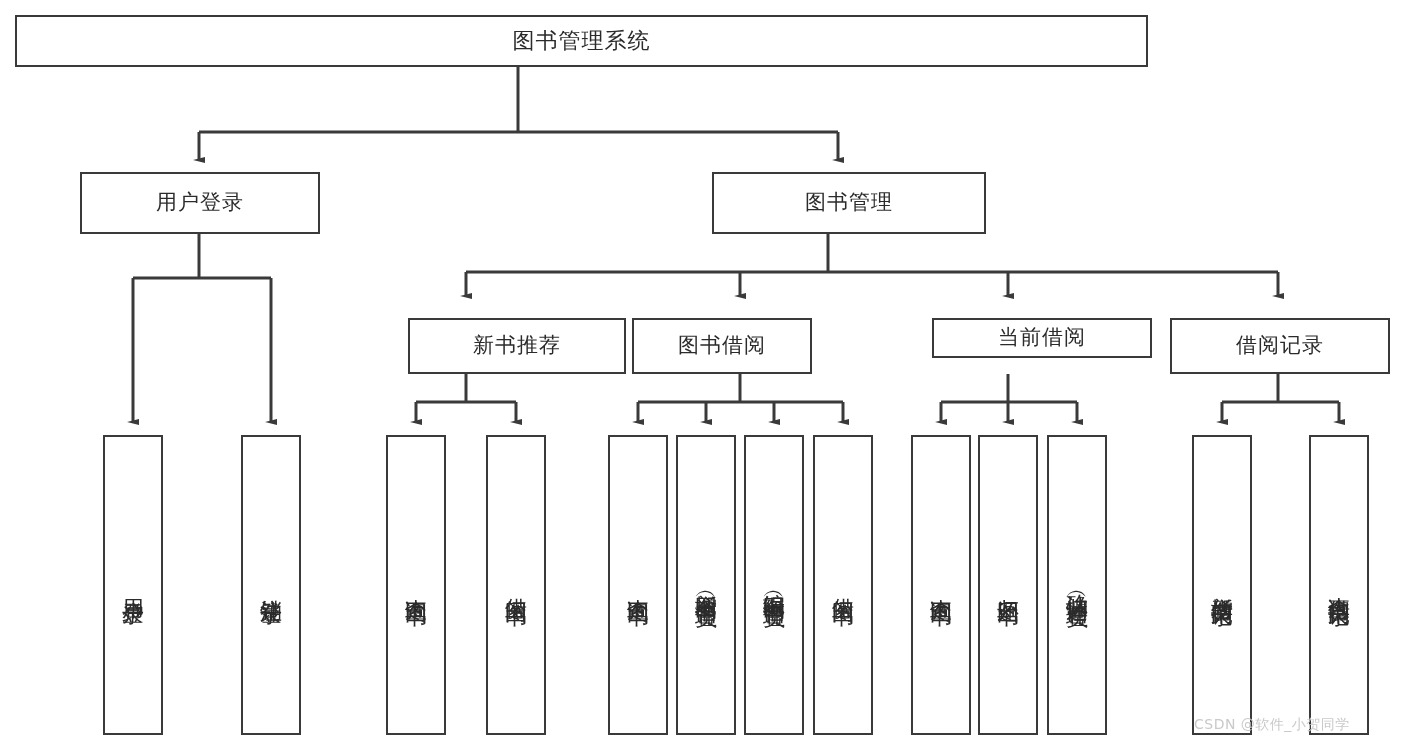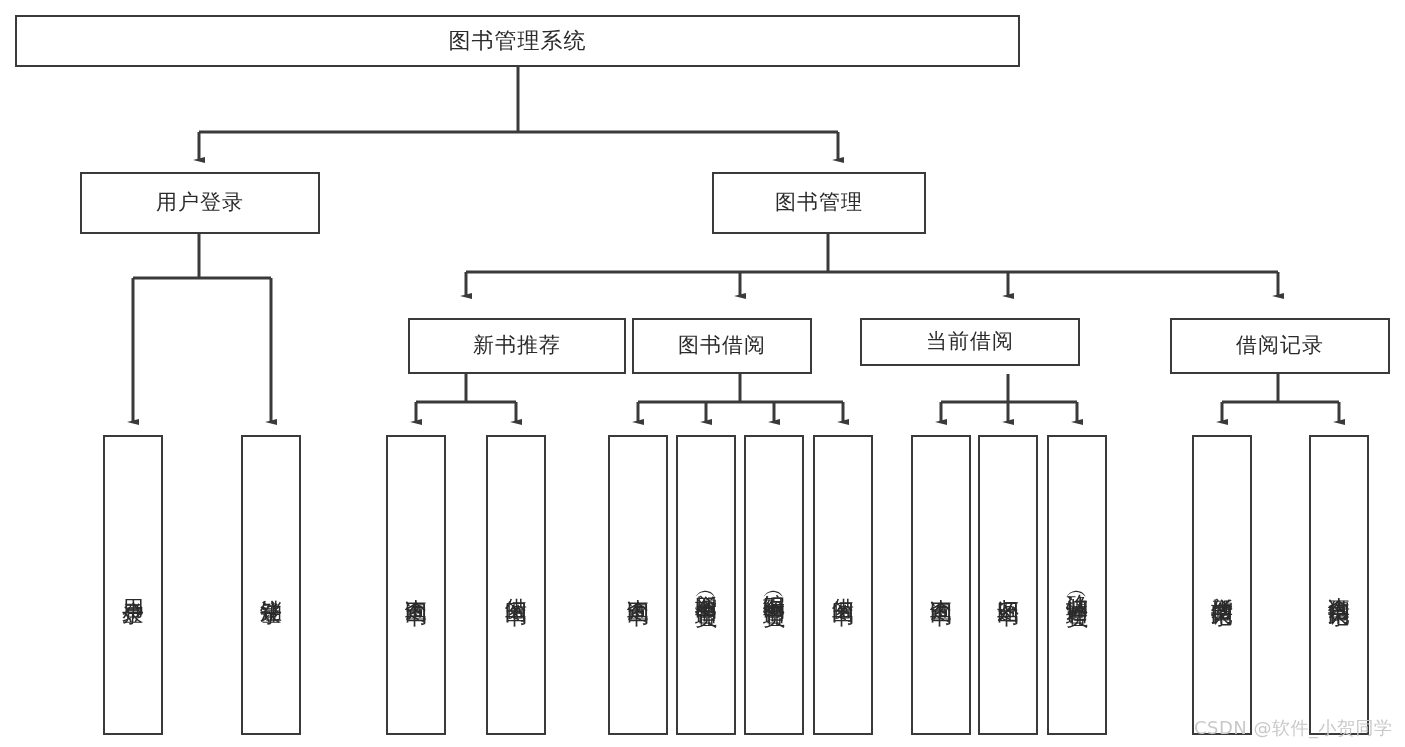--- a/index.html
+++ b/index.html
@@ -51,21 +51,21 @@
     font-size: 22px;
     line-height: 1.28;
     letter-spacing: 2px;
     text-align: center;
     white-space: nowrap;
     padding: 2px 0;
   }
   .watermark {
     position: absolute;
     color: #c9c9c9;
-    font-size: 18px;
+    font-size: 14px;
     letter-spacing: 0.5px;
     white-space: nowrap;
     user-select: none;
   }
 </style>
 </head>
 <body>
 
 <div id="canvas">
 
@@ -112,38 +112,38 @@
       <path d="M1008,402 L1008,422" marker-end="url(#arrow)"></path>
       <path d="M1077,402 L1077,422" marker-end="url(#arrow)"></path>
 
       <path d="M1278,374 L1278,402"></path>
       <path d="M1222,402 L1339,402"></path>
       <path d="M1222,402 L1222,422" marker-end="url(#arrow)"></path>
       <path d="M1339,402 L1339,422" marker-end="url(#arrow)"></path>
     </g>
   </svg>
 
-  <div class="node node-h node-root" style="left:15px; top:15px; width:1005px; height:52px;">
+  <div class="node node-h node-root" style="left:15px; top:15px; width:1133px; height:52px;">
     <span>图书管理系统</span>
   </div>
 
   <div class="node node-h" style="left:80px; top:172px; width:240px; height:62px;">
     <span>用户登录</span>
   </div>
-  <div class="node node-h" style="left:712px; top:172px; width:214px; height:62px;">
+  <div class="node node-h" style="left:712px; top:172px; width:274px; height:62px;">
     <span>图书管理</span>
   </div>
 
   <div class="node node-h" style="left:360px; top:318px; width:218px; height:56px;margin-left:48px;">
     <span>新书推荐</span>
   </div>
   <div class="node node-h" style="left:632px; top:318px; width:180px; height:56px;">
     <span>图书借阅</span>
   </div>
-  <div class="node node-h" style="left:860px; top:318px; width:220px; height:48px;font-family:Liberation Serif, serif;">
+  <div class="node node-h" style="left:932px; top:318px; width:220px; height:40px;font-family:Liberation Serif, serif;">
     <span>当前借阅</span>
   </div>
   <div class="node node-h" style="left:1170px; top:318px; width:220px; height:56px;text-align:center;">
     <span>借阅记录</span>
   </div>
 
   <div class="node node-v" style="left:103px; top:435px; width:60px; height:300px;">
     <span>用户登录</span>
   </div>
   <div class="node node-v" style="left:241px; top:435px; width:60px; height:300px;">

